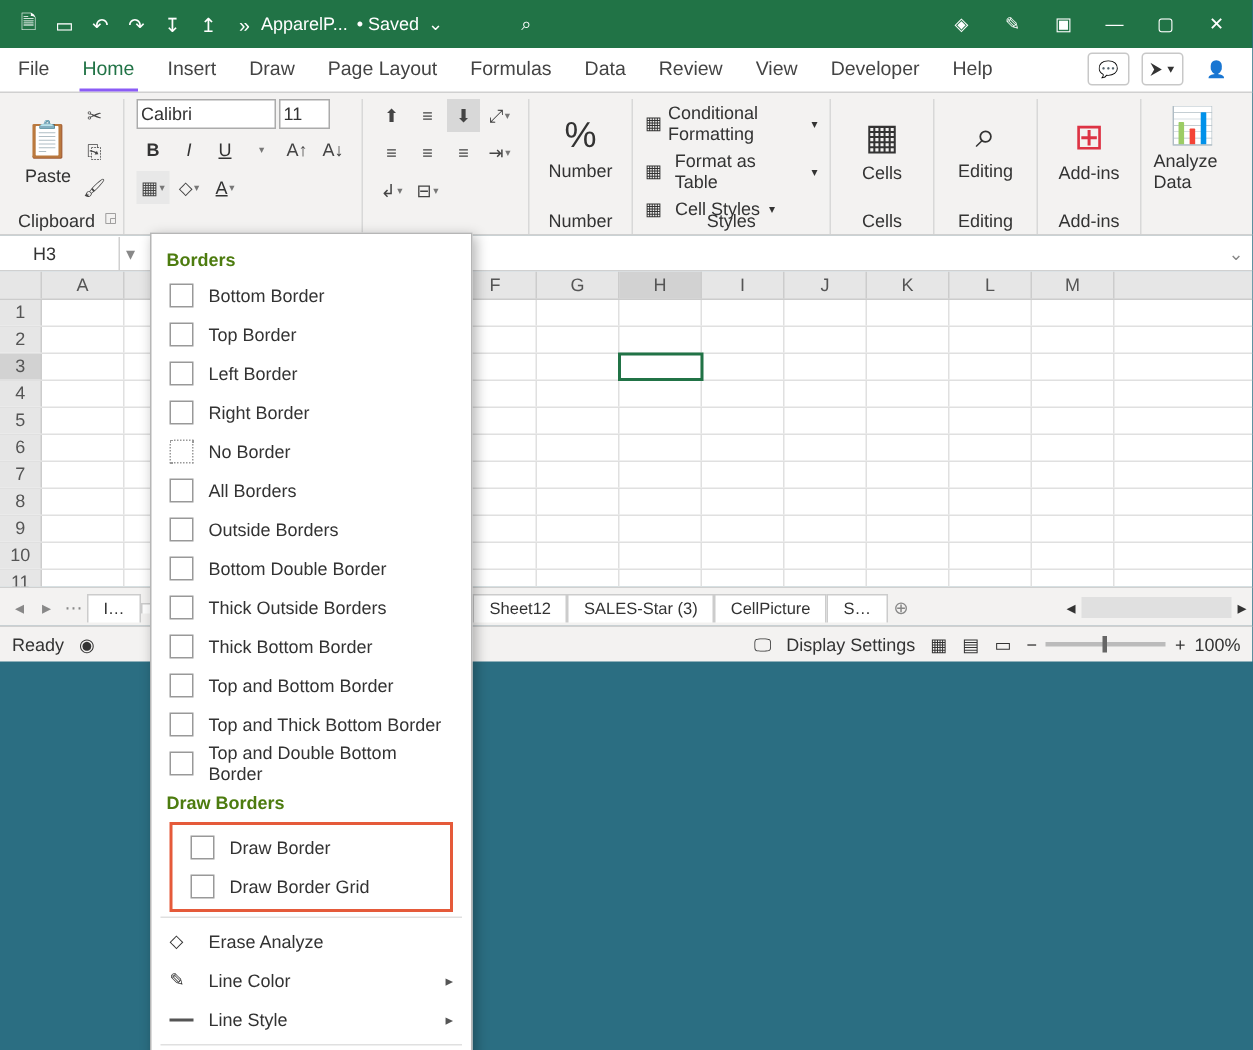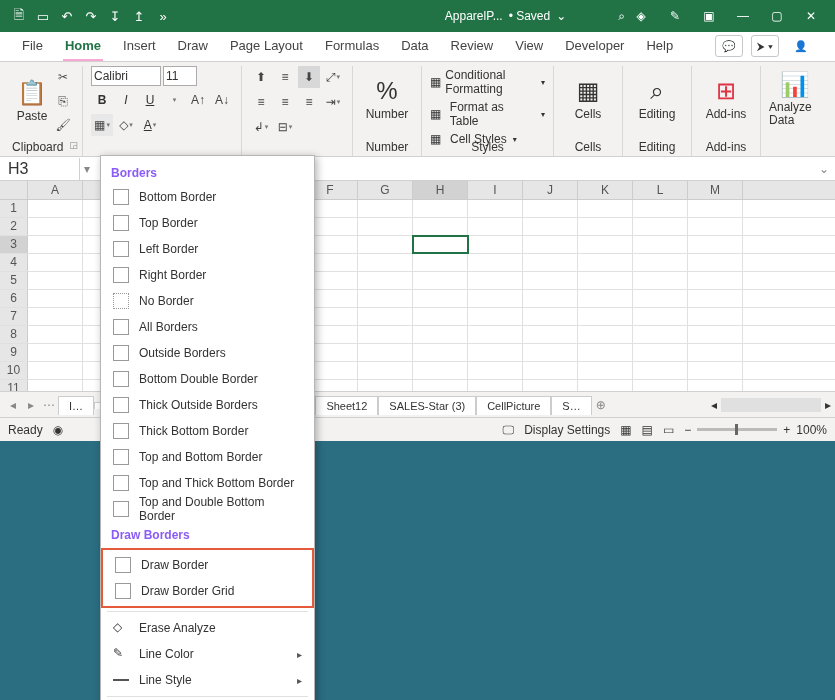--- a/index.html
+++ b/index.html
@@ -1,41 +1,41 @@
 <!DOCTYPE html>
 <html><head>
 <meta charset="utf-8">
 <style>
 *{box-sizing:border-box;margin:0;padding:0;font-family:"Segoe UI",Arial,sans-serif;font-size:12px;color:#333}
 body{background:#2b6e82;width:835px;height:700px;overflow:hidden;position:relative}
 .titlebar{height:32px;background:#217346;display:flex;align-items:center;padding:0 8px;color:#fff}
 .titlebar .ql{display:flex;gap:2px}
 .titlebar .ql>span{width:22px;height:22px;display:flex;align-items:center;justify-content:center;color:#fff;font-size:13px}
-.titlebar .title{flex:1;text-align:center;color:#fff;display:flex;justify-content:flex-end;gap:6px;align-items:center}
+.titlebar .title{flex:1;text-align:center;color:#fff;display:flex;justify-content:flex-start;gap:6px;align-items:center}
 .titlebar .title span{color:#fff}
 .titlebar .rc{display:flex;gap:2px}
 .titlebar .rc>span{width:32px;height:28px;display:flex;align-items:center;justify-content:center;color:#fff;font-size:12px}
-.tabs{height:30px;background:#fff;display:flex;align-items:flex-end;padding:0 20px;gap:18px;border-bottom:1px solid #d0d0d0}
+.tabs{height:30px;background:#fff;display:flex;align-items:flex-end;padding:0 10px;gap:18px;border-bottom:1px solid #d0d0d0}
 .tab{padding:5px 2px 6px;color:#444;border-bottom:2px solid transparent;font-size:13px}
-.tab.active{color:#217346;border-bottom:2px solid #f9a8d4;font-weight:700}
+.tab.active{color:#217346;border-bottom:2px solid #8b5cf6;font-weight:400}
 .rtools{margin-left:auto;display:flex;gap:8px;align-items:center;padding-bottom:4px}
 .rtools>span{border:1px solid #c8c8c8;border-radius:3px;width:28px;height:22px;display:flex;align-items:center;justify-content:center;font-size:11px}
 .ribbon{height:95px;background:#f3f2f1;border-bottom:1px solid #d0d0d0;display:flex;padding:4px 6px 0;position:relative}
 .group{border-right:1px solid #d8d8d8;padding:0 8px 14px;position:relative}
 .group-lbl{position:absolute;bottom:0;left:0;right:0;text-align:center;color:#777;font-size:11px;padding:2px 0}
 .group-lbl .dlg{float:right;font-size:9px;color:#888;margin-right:4px}
 .col{display:flex;flex-direction:column;gap:2px}
 .row{display:flex;align-items:center;gap:2px}
 .btn-sm{width:22px;height:22px;display:flex;align-items:center;justify-content:center;font-size:12px;color:#444}
 .btn-sm.arrow::after{content:"▾";font-size:7px;color:#777;margin-left:1px}
 select,.combo{border:1px solid #ababab;background:#fff;height:20px;font-size:12px;padding:0 2px}
 .big-btn{display:flex;flex-direction:column;align-items:center;justify-content:center;gap:2px;width:52px;height:66px;font-size:11px;color:#444}
 .big-btn .ic{font-size:24px}
 .namebox{height:24px;background:#fff;border-bottom:1px solid #d0d0d0;display:flex;align-items:center}
-.namebox input{border:none;height:22px;padding:0 8px;font-size:16px}
+.namebox input{border:none;height:22px;padding:0 22px;font-size:12px}
 .namebox .nb{width:80px;border-right:1px solid #d0d0d0}
 .namebox .fx{width:30px;text-align:center;color:#888;font-style:italic}
 .sheet{background:#fff;height:210px;position:relative;overflow:hidden}
 .hdr-row{display:flex;height:19px;background:#e6e6e6;border-bottom:1px solid #ccc}
 .corner{width:28px;border-right:1px solid #ccc;background:#e6e6e6}
 .col-h{width:55px;text-align:center;border-right:1px solid #ccc;color:#555;line-height:18px}
 .col-h.sel{background:#d2d2d2}
 .body-row{display:flex;height:18px;border-bottom:1px solid #e0e0e0}
 .row-h{width:28px;background:#e6e6e6;border-right:1px solid #ccc;text-align:center;color:#555;line-height:17px}
 .row-h.sel{background:#d2d2d2}
@@ -45,29 +45,29 @@
 .sheet-tabs .nav{width:18px;text-align:center;color:#888}
 .stab{padding:3px 10px;border:1px solid #ccc;background:#fff;font-size:11px;border-bottom:none;margin-top:2px}
 .sheet-tabs .scroll{margin-left:auto;display:flex;align-items:center;gap:4px}
 .statusbar{height:24px;background:#f3f2f1;border-top:1px solid #d0d0d0;display:flex;align-items:center;padding:0 8px;gap:10px;font-size:11px;color:#555}
 .statusbar .spacer{flex:1}
 .zoom{display:flex;align-items:center;gap:6px}
 .zoom .track{width:80px;height:3px;background:#bbb;position:relative}
 .zoom .track::after{content:"";position:absolute;top:-4px;left:38px;width:3px;height:11px;background:#666}
 
 .dropdown{position:absolute;top:155px;left:100px;width:215px;background:#fff;border:1px solid #b6b6b6;box-shadow:2px 2px 8px rgba(0,0,0,.3);z-index:50;padding:4px 0 6px}
-.dd-hdr{font-weight:600;padding:6px 10px 4px;color:#8b5cf6}
+.dd-hdr{font-weight:600;padding:6px 10px 4px;color:#4d7c0f}
 .dd-item{display:flex;align-items:center;gap:10px;padding:4px 12px;color:#444;font-size:12.5px;height:26px}
 .dd-item .ico{width:16px;height:16px;border:1px solid #999;display:inline-block;flex-shrink:0}
 .dd-item .ico.nb{border:1px dotted #999}
 .dd-item .ico.line{border:none;border-bottom:2px solid #555;height:2px}
 .dd-item .ico.erase{border:none;}
 .dd-item .arrow{margin-left:auto;font-size:10px;color:#555}
 .sep{height:1px;background:#e0e0e0;margin:3px 6px}
-.highlight{border:2px solid #e55a3a;margin:2px 0;padding:2px 0}
+.highlight{border:2px solid #e55a3a;margin:2px 12px;padding:2px 0}
 </style>
 </head>
 <body>
 
 <div class="titlebar">
   <div class="ql">
     <span>🗎</span>
     <span>▭</span>
     <span>↶</span>
     <span>↷</span>
@@ -123,21 +123,21 @@
         <span class="btn-sm">⎘</span>
         <span class="btn-sm">🖌</span>
       </div>
     </div>
     <div class="group-lbl"><span>Clipboard</span><span class="dlg">◲</span></div>
   </div>
 
   <div class="group" style="border-right:none">
     <div class="col" style="gap:3px">
       <div class="row">
-        <input class="combo" style="width: 70px;" value="Calibri">
+        <input class="combo" style="width: 93px;" value="Calibri">
         <input class="combo" style="width: 34px;" value="11">
       </div>
       <div class="row">
         <span class="btn-sm">
             <b>B</b>
           </span>
         <span class="btn-sm">
             <i>I</i>
           </span>
         <span class="btn-sm">

